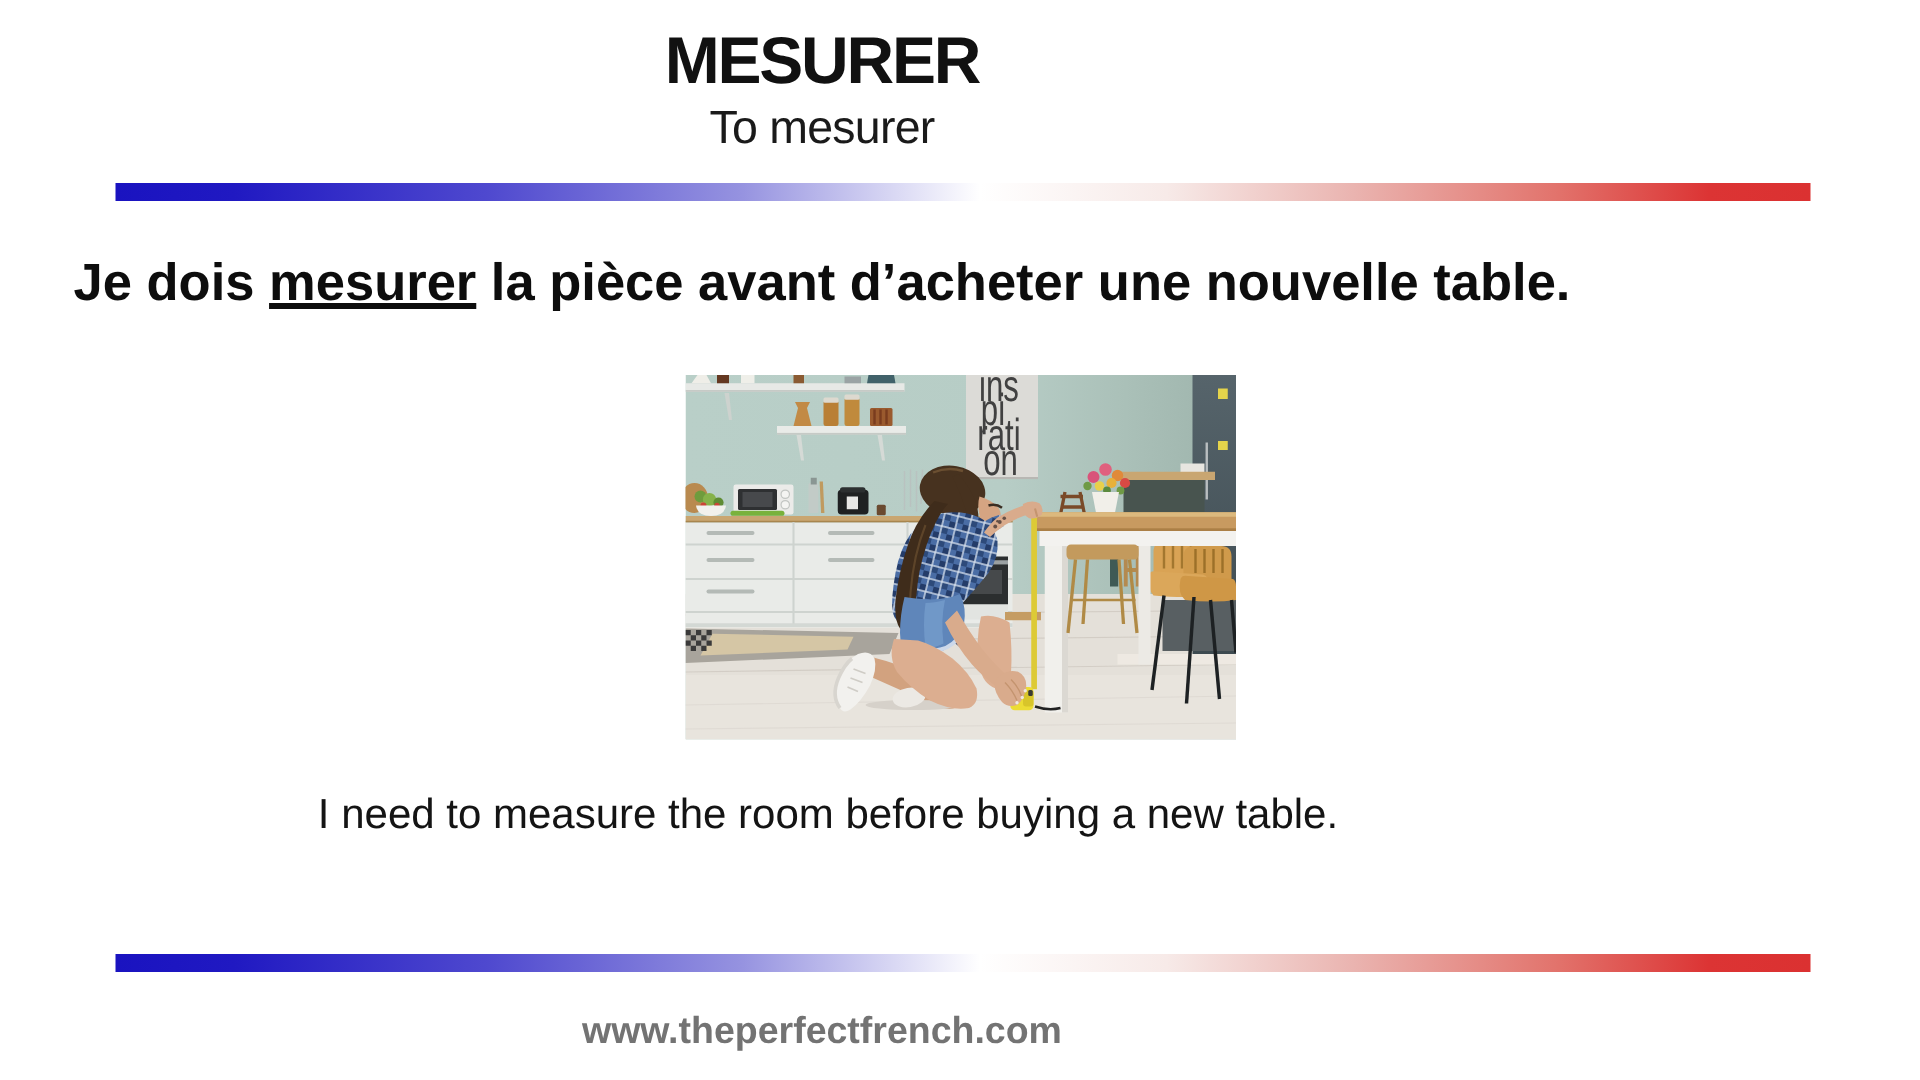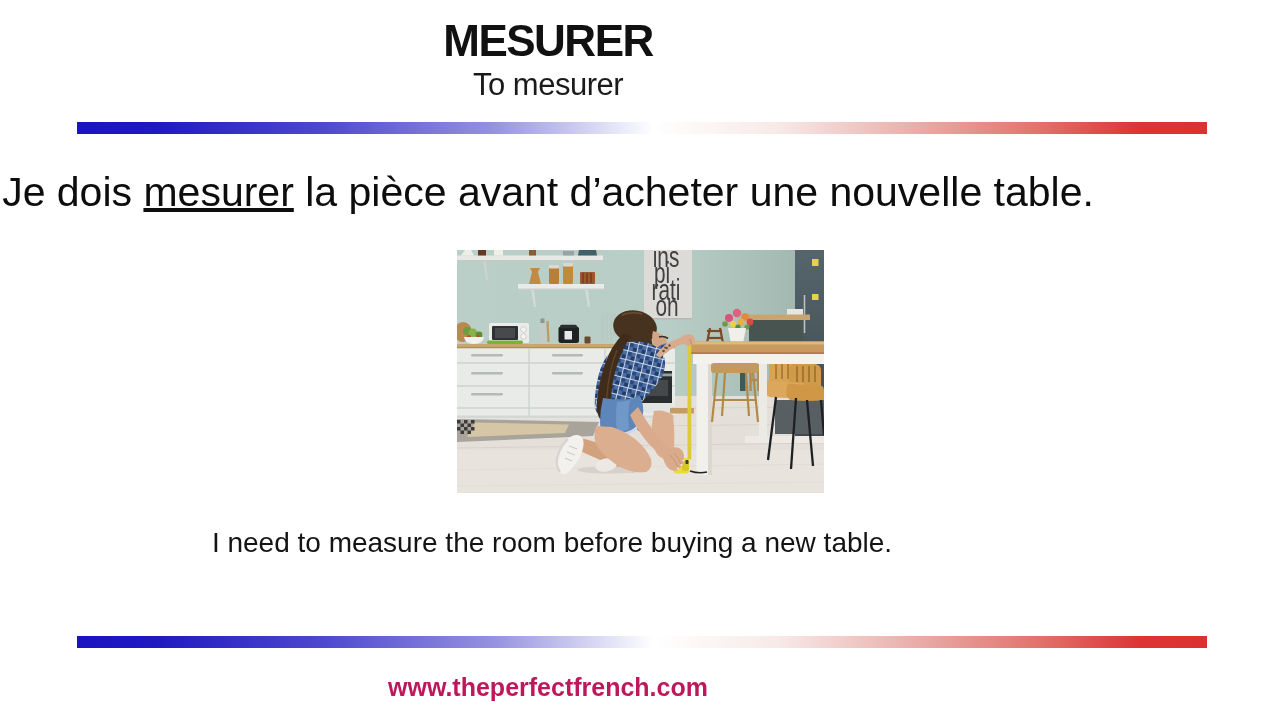--- a/index.html
+++ b/index.html
@@ -8,21 +8,21 @@
 </style>
 </head>
 <body>
 
 <div class="abs ctr" style="top:19px;font-size:44px;font-weight:bold;color:#111;line-height:1;letter-spacing:-1.5px">MESURER</div>
 
 <div class="abs ctr" style="top:69px;font-size:31px;letter-spacing:-0.5px;color:#1a1a1a;line-height:1">To mesurer</div>
 
 <div class="abs" style="left:77px;top:122px;width:1130px;height:12px;background:linear-gradient(90deg,#1a13c0 0%,#2019c2 7%,#4f49cf 22%,#9693e0 37%,#ffffff 51%,#f7eae8 62%,#eab4b0 73%,#e2736c 85%,#dc3434 94%,#db3131 100%)"></div>
 
-<div class="abs ctr" style="top:170px;font-size:41px;font-weight:normal;color:#0d0d0d;line-height:1.1">Je dois <span style="text-decoration:underline;text-decoration-thickness:3.5px;text-underline-offset:2px">mesurer</span> la pièce avant d’acheter une nouvelle table.</div>
+<div class="abs ctr" style="top:170px;font-size:35px;font-weight:bold;color:#0d0d0d;line-height:1.1">Je dois <span style="text-decoration:underline;text-decoration-thickness:3.5px;text-underline-offset:2px">mesurer</span> la pièce avant d’acheter une nouvelle table.</div>
 
 <svg class="abs" style="left:457px;top:250px" width="367" height="243" viewBox="0 0 367 243">
   <defs>
     <pattern id="plaid" width="9" height="9" patternUnits="userSpaceOnUse" patternTransform="rotate(14 180 120)">
       <rect width="9" height="9" fill="#4a6da5"></rect>
       <rect x="0" y="0" width="4.5" height="4.5" fill="#243c69"></rect>
       <rect x="4.5" y="4.5" width="4.5" height="4.5" fill="#2d4a7a"></rect>
       <line x1="0" y1="4.5" x2="9" y2="4.5" stroke="#d8e2ee" stroke-width="0.9"></line>
       <line x1="4.5" y1="0" x2="4.5" y2="9" stroke="#d8e2ee" stroke-width="0.9"></line>
     </pattern>
@@ -380,13 +380,13 @@
     <circle cx="221" cy="218.5" r="1.1"></circle>
       <circle cx="224.5" cy="215" r="1.1"></circle>
       <circle cx="226.5" cy="210.5" r="1.1"></circle>
   </g>
 </svg>
 
 <div class="abs ctr" style="left:4px;top:529px;font-size:28px;color:#141414;line-height:1">I need to measure the room before buying a new table.</div>
 
 <div class="abs" style="left:77px;top:636px;width:1130px;height:12px;background:linear-gradient(90deg,#1a13c0 0%,#2019c2 7%,#4f49cf 22%,#9693e0 37%,#ffffff 51%,#f7eae8 62%,#eab4b0 73%,#e2736c 85%,#dc3434 94%,#db3131 100%)"></div>
 
-<div class="abs ctr" style="top:675px;font-size:25px;font-weight:bold;color:#be185d;line-height:1">www.theperfectfrench.com</div>
+<div class="abs ctr" style="top:675px;font-size:25px;font-weight:bold;color:#737373;line-height:1">www.theperfectfrench.com</div>
 
 </body></html>

